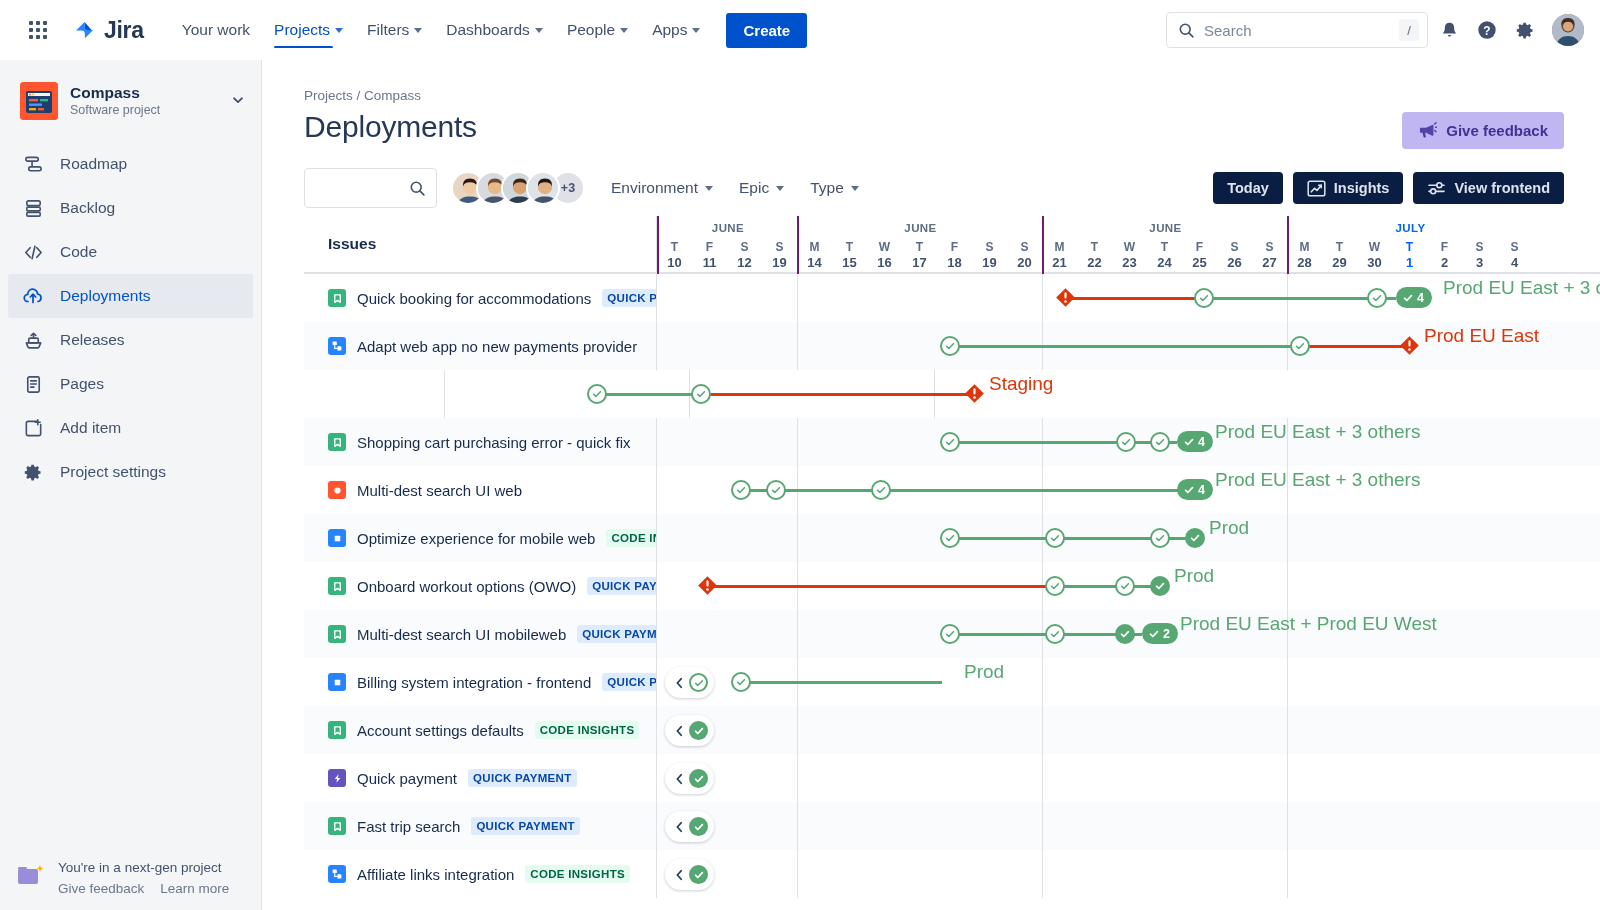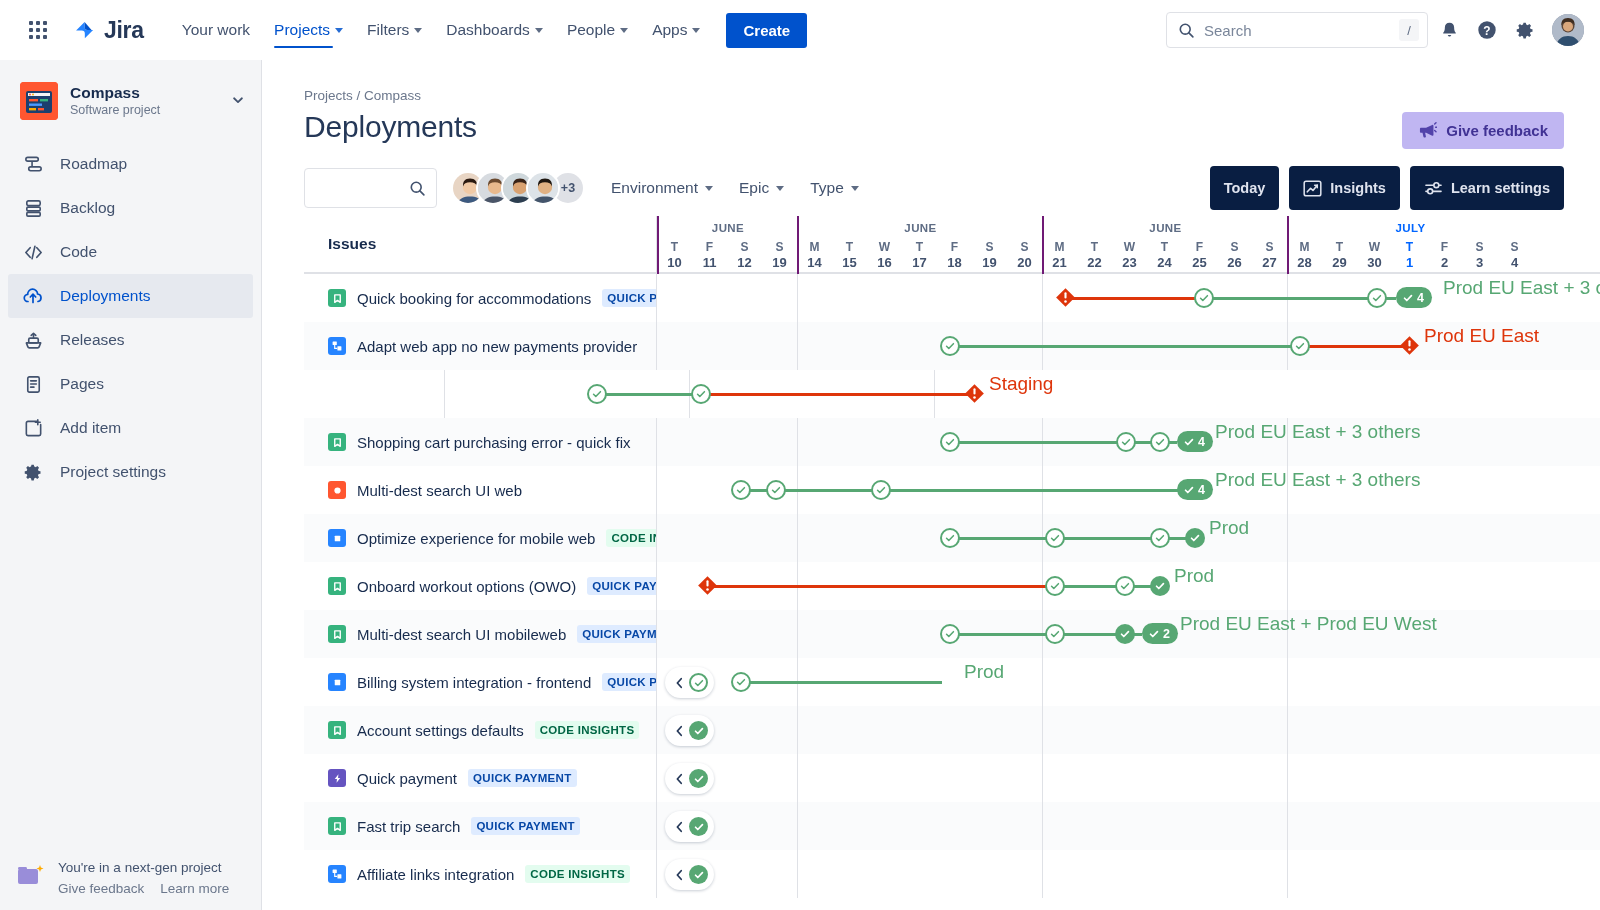--- a/index.html
+++ b/index.html
@@ -93,21 +93,21 @@
   .avagroup .a { width: 34px; height: 34px; border-radius: 50%; border: 2px solid #fff;
     margin-left: -9px; overflow: hidden; position: relative; cursor: pointer; }
   .avagroup .a:first-child { margin-left: 0; }
   .avagroup .more { width: 34px; height: 34px; border-radius: 50%; background: #dfe1e6;
     color: #42526e; font-size: 12.5px; font-weight: 600; display: flex; align-items: center;
     justify-content: center; margin-left: -9px; border: 2px solid #fff; cursor: pointer; }
   .filt { display: flex; align-items: center; gap: 7px; margin-left: 26px; font-size: 15.5px;
     color: #42526e; cursor: pointer; }
   .tb-right { margin-left: auto; display: flex; align-items: center; gap: 10px; }
   .dkbtn { background: #091e42; color: #dfe3ee; font-size: 14.5px; font-weight: 600;
-    border: none; border-radius: 4px; height: 44px; padding: 0 14px; display: flex;
+    border: none; border-radius: 4px; height: 32px; padding: 0 14px; display: flex;
     align-items: center; gap: 8px; cursor: pointer; }
 
   
   .tl { position: absolute; top: 216px; left: 304px; width: 1296px; height: 694px;
     background: #fff; overflow: hidden; }
   .tl-head { display: flex; height: 58px; border-bottom: 2px solid #dfe1e6; background: #fff; }
   .tl-head .issues-h { width: 353px; flex: none; display: flex; align-items: center;
     padding-left: 24px; font-size: 15.5px; font-weight: 600; color: #172b4d;
     border-right: 1px solid #dfe1e6; background: #fff; }
   .tl-head .dates { flex: 1; position: relative; }
@@ -441,21 +441,21 @@
         </svg>
         <span>Insights</span>
       </button>
       <button class="dkbtn">
         <svg width="19" height="17" viewBox="0 0 20 18">
           <line x1="2" y1="5.5" x2="18" y2="5.5" stroke="#dfe3ee" stroke-width="1.7" stroke-linecap="round"></line>
           <line x1="2" y1="12" x2="18" y2="12" stroke="#dfe3ee" stroke-width="1.7" stroke-linecap="round"></line>
           <circle cx="13" cy="5.5" r="2.6" fill="#091e42" stroke="#dfe3ee" stroke-width="1.7"></circle>
           <circle cx="6.5" cy="12" r="2.6" fill="#091e42" stroke="#dfe3ee" stroke-width="1.7"></circle>
         </svg>
-        <span>Learn settings</span>
+        <span>View frontend</span>
       </button>
     </div>
   </div>
 </div>
 
 <div class="tl">
   <div class="tl-head">
     <div class="issues-h">Issues</div>
     <div class="dates" id="dateshead">
         <div class="wk" style="left: 0px; width: 140px;">

